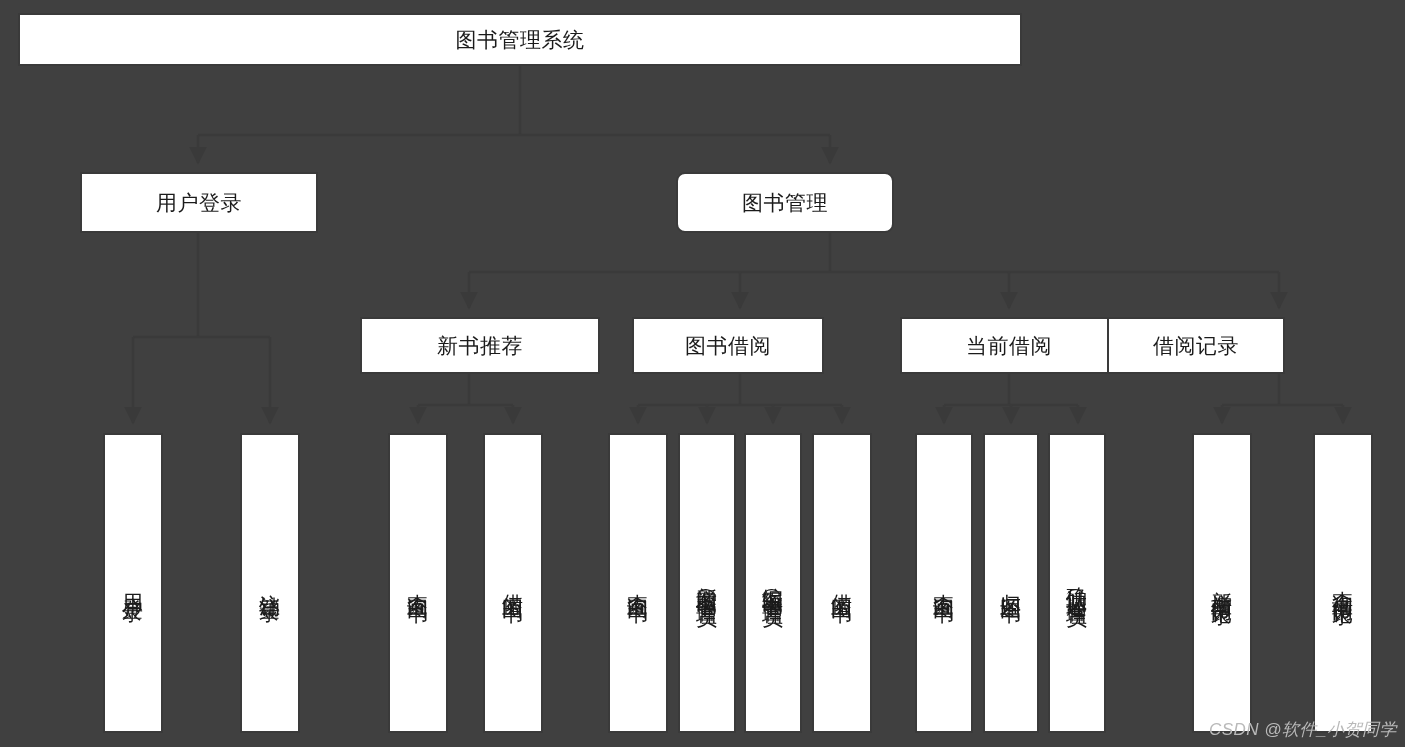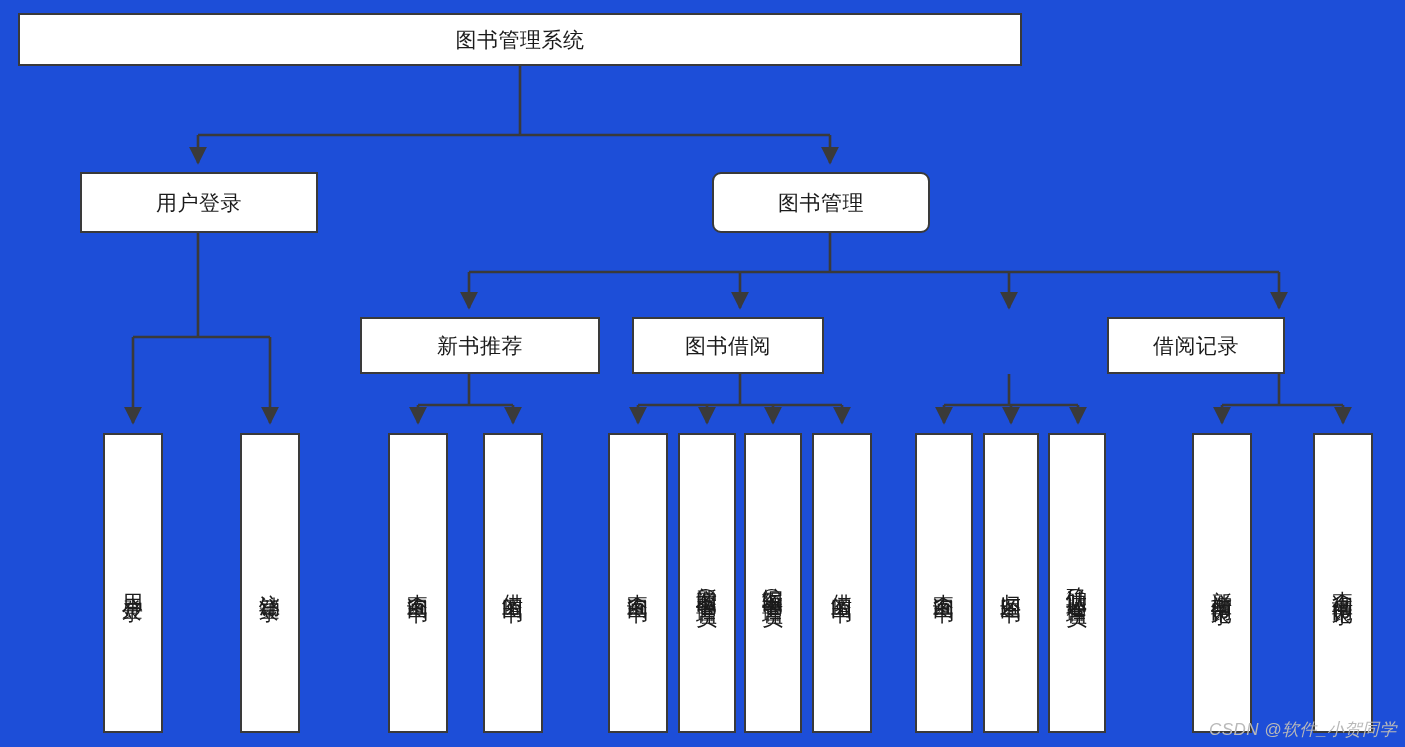--- a/index.html
+++ b/index.html
@@ -7,21 +7,21 @@
     padding: 0;
     background: #ffffff;
   }
   body {
     font-family: "Liberation Sans", "DejaVu Sans", sans-serif;
   }
   #canvas {
     position: relative;
     width: 1405px;
     height: 747px;
-    background: #1d4ed8;
+    background: #404040;
     overflow: hidden;
   }
   #edges {
     position: absolute;
     left: 0;
     top: 0;
     width: 1405px;
     height: 747px;
     pointer-events: none;
   }
@@ -121,29 +121,32 @@
     </g>
   </svg>
 
   <div class="node horiz" style="left:18px; top:13px; width:1004px; height:53px;">
     <span>图书管理系统</span>
   </div>
 
   <div class="node horiz" style="left:80px; top:172px; width:238px; height:61px;">
     <span>用户登录</span>
   </div>
-  <div class="node horiz" style="left:712px; top:172px; width:218px; height:61px;border-radius:9px;">
+  <div class="node horiz" style="left:676px; top:172px; width:218px; height:61px;border-radius:9px;">
     <span>图书管理</span>
   </div>
 
   <div class="node horiz" style="left:360px; top:317px; width:240px; height:57px;">
     <span>新书推荐</span>
   </div>
   <div class="node horiz" style="left:632px; top:317px; width:192px; height:57px;justify-content:center;">
     <span>图书借阅</span>
+  </div>
+  <div class="node horiz" style="left:900px; top:317px; width:218px; height:57px;">
+    <span>当前借阅</span>
   </div>
   <div class="node horiz" style="left:1107px; top:317px; width:178px; height:57px;">
     <span>借阅记录</span>
   </div>
 
   <div class="node vert" style="left:103px; top:433px; width:60px; height:300px;">
     <span class="vtext">用户登录</span>
   </div>
   <div class="node vert" style="left:240px; top:433px; width:60px; height:300px;">
     <span class="vtext">注销登录</span>

